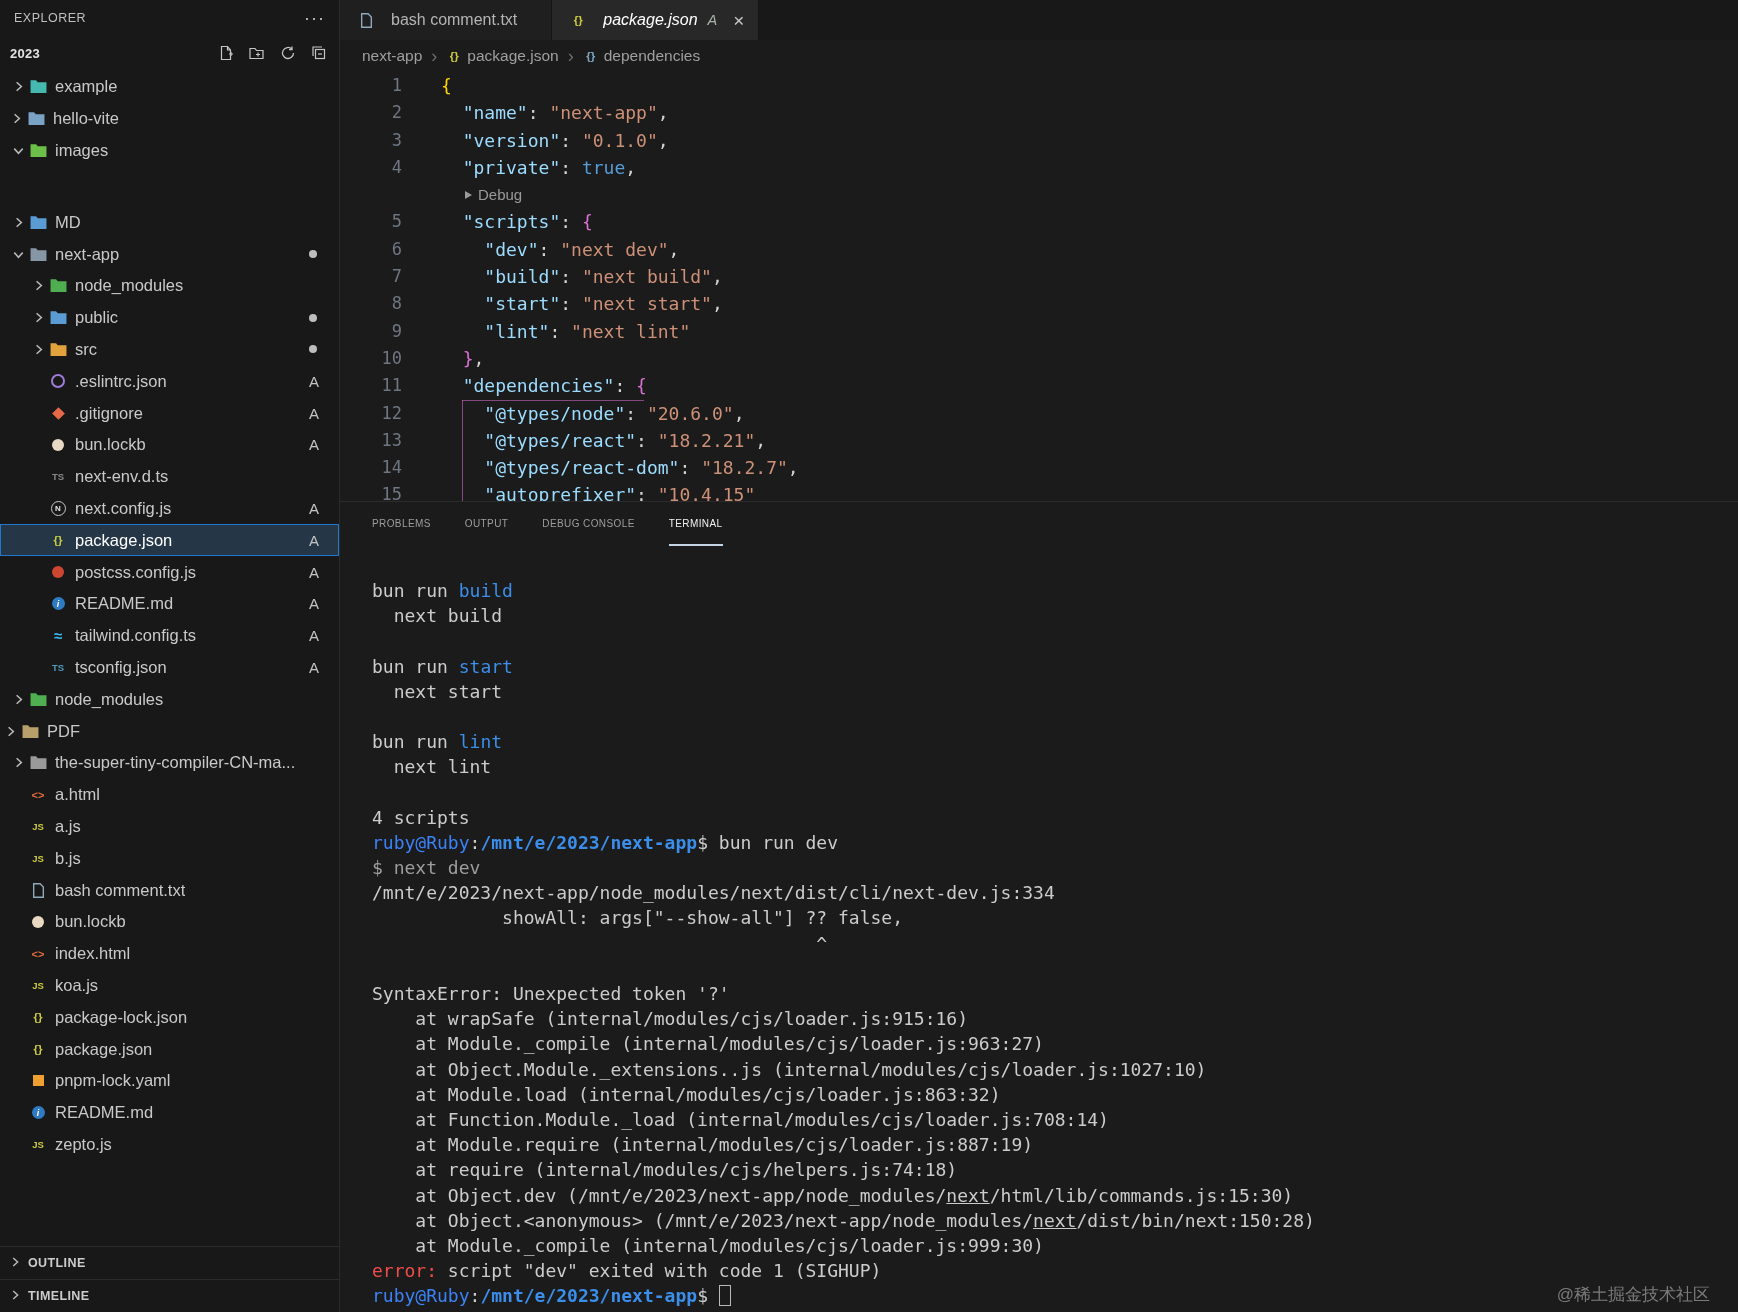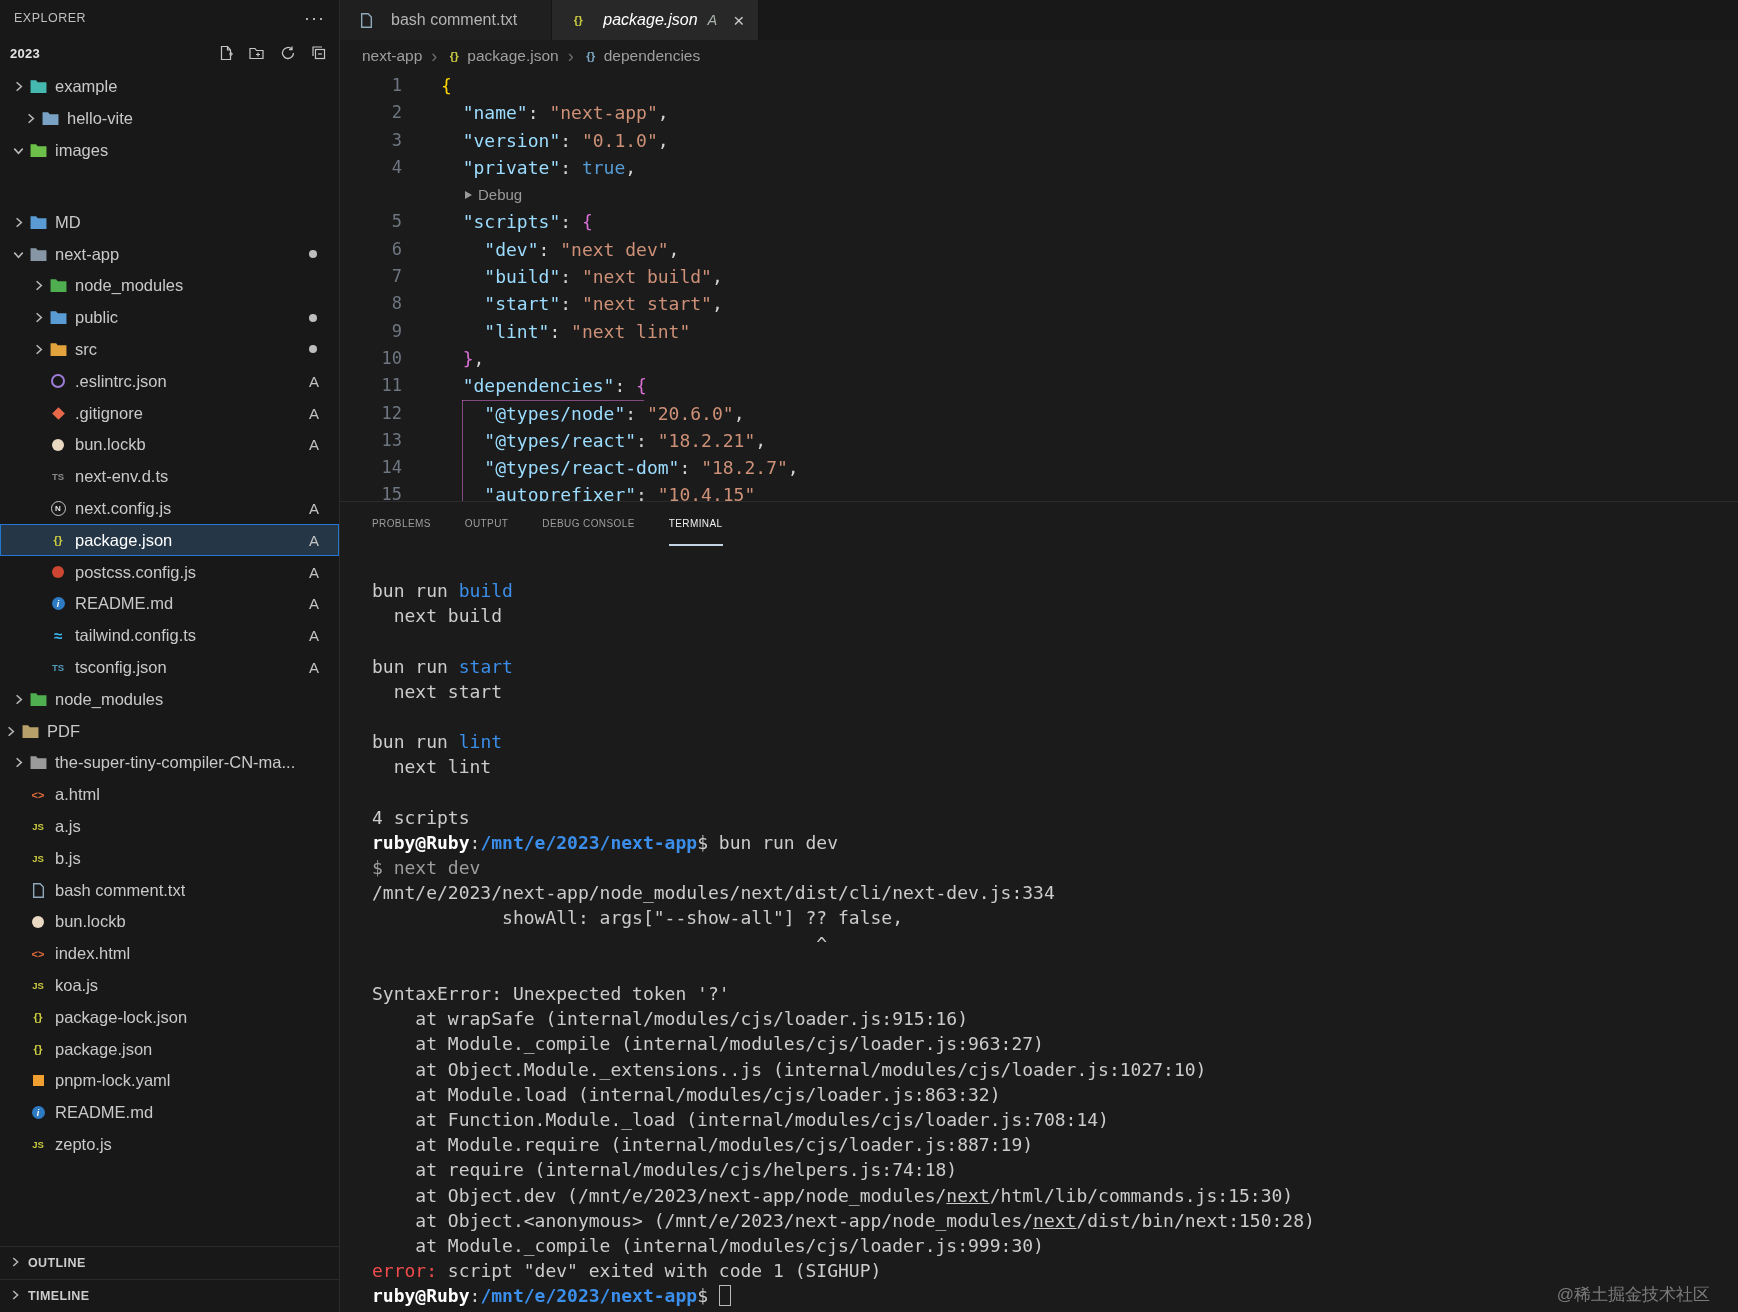--- a/index.html
+++ b/index.html
@@ -49,21 +49,21 @@
   .guide-h{position:absolute;left:122px;top:328px;width:182px;height:1px;background:rgba(218,112,214,.55);}
 
   
   .panel{height:811px;flex:none;border-top:1px solid #2b2b2b;background:#1b1b1b;display:flex;flex-direction:column;box-sizing:border-box;}
   .panel-tabs{height:44px;flex:none;display:flex;align-items:stretch;padding-left:32px;gap:34px;font-size:10px;letter-spacing:.4px;color:#9d9d9d;}
   .panel-tab{display:flex;align-items:center;border-bottom:2px solid transparent;cursor:pointer;}
   .panel-tab.active{color:#f0f0f0;border-bottom-color:#c3d4e4;}
   .terminal{flex:1;overflow:hidden;padding:32px 0 0 32px;font-family:"DejaVu Sans Mono",monospace;font-size:18px;line-height:25.2px;color:#cccccc;}
   .t-line{height:25.2px;white-space:pre;}
   .t-fg{color:#cccccc}.t-blue{color:#3b8eea}.t-dim{color:#9d9d9d}.t-red{color:#f14c4c}
-  .t-green{color:#ffffff;font-weight:700}.t-path{color:#3b8eea;font-weight:700}
+  .t-green{color:#3b82f6;font-weight:400}.t-path{color:#3b8eea;font-weight:700}
   .t-u{text-decoration:underline}
   .t-cursor{display:inline-block;width:10px;height:19px;border:1.5px solid #b9b9b9;vertical-align:-4px;}
 
   .watermark{position:absolute;right:28px;bottom:6px;font-size:17px;color:#8c8c8c;opacity:.85;z-index:5;}
 </style>
 </head>
 <body>
 
 <div class="app">
 
@@ -109,21 +109,21 @@
               <path d="M6 3.5 L11 8 L6 12.5" fill="none" stroke="#b8b8b8" stroke-width="1.7"></path>
             </svg>
           </span>
           <span class="fi">
             <svg width="17" height="15" viewBox="0 0 16 14">
               <path d="M0.5 1 h5.2 l1.6 2 h8.2 v10 h-15 z" fill="#45b8b0"></path>
             </svg>
           </span>
           <span class="label">example</span>
         </div>
-        <div class="tree-row" style="padding-left: 20px;">
+        <div class="tree-row" style="padding-left: 6px;">
           <span class="twisty">
             <svg width="15" height="15" viewBox="0 0 16 16">
               <path d="M6 3.5 L11 8 L6 12.5" fill="none" stroke="#b8b8b8" stroke-width="1.7"></path>
             </svg>
           </span>
           <span class="fi">
             <svg width="17" height="15" viewBox="0 0 16 14">
               <path d="M0.5 1 h5.2 l1.6 2 h8.2 v10 h-15 z" fill="#7aa2c4"></path>
             </svg>
           </span>

